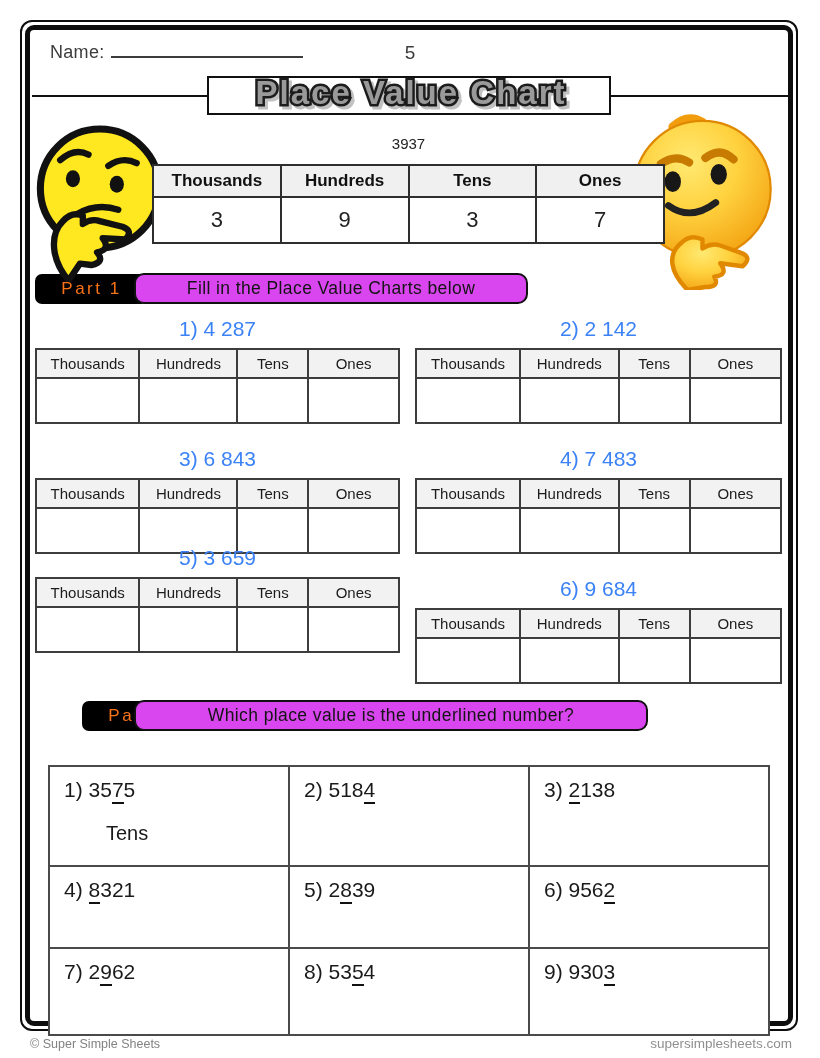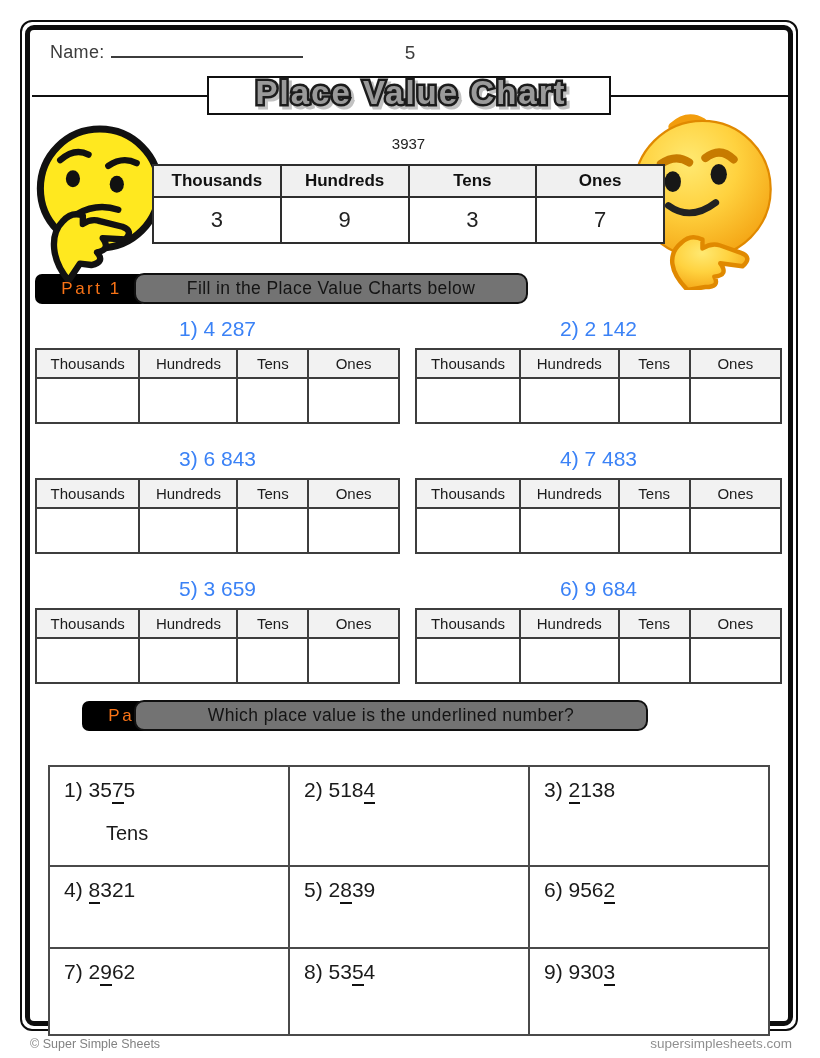--- a/index.html
+++ b/index.html
@@ -37,21 +37,21 @@
                  font-size:17px; font-weight:bold; color:#111; }
   .ex-table td { border:2.5px solid #2e2e2e; height:46px; text-align:center; font-size:22px; color:#222; }
 
   
   .emoji { z-index:1; }
 
   
   .part-badge { background:#000; color:#f97316; height:30px; width:113px; border-radius:7px;
                 display:flex; align-items:center; justify-content:center;
                 font-size:17px; letter-spacing:2.5px; z-index:0; }
-  .instruction { background:#737373; border:2px solid #101010; border-radius:10px; height:31px;
+  .instruction { background:#d946ef; border:2px solid #101010; border-radius:10px; height:31px;
                  display:flex; align-items:center; justify-content:center;
                  font-size:17.5px; color:#141414; letter-spacing:.4px; z-index:0; position:absolute; }
 
   
   .p1-label { text-align:center; font-size:21px; color:#3b82f6; height:31px; }
   .pv-table th { border:2px solid #3d3d3d; background:#f2f2f2; height:29px;
                  font-size:15px; font-weight:normal; color:#1c1c1c; }
   .pv-table td { border:2px solid #3d3d3d; height:45px; }
   .pv-table .c1{width:28.5%;} .pv-table .c2{width:27%;} .pv-table .c3{width:19.5%;} .pv-table .c4{width:25%;}
 
@@ -215,21 +215,21 @@
       <tr>
         <td></td>
         <td></td>
         <td></td>
         <td></td>
       </tr>
     </tbody>
       </table>
   </div>
 
-  <div class="abs" style="left:35px; top:577px; width:365px;">
+  <div class="abs" style="left:35px; top:546px; width:365px;">
     <div class="p1-label">5) 3 659</div>
     <table class="pv-table">
       <tbody>
           <tr>
         <th class="c1">Thousands</th>
         <th class="c2">Hundreds</th>
         <th class="c3">Tens</th>
         <th class="c4">Ones</th>
       </tr>
       <tr>

